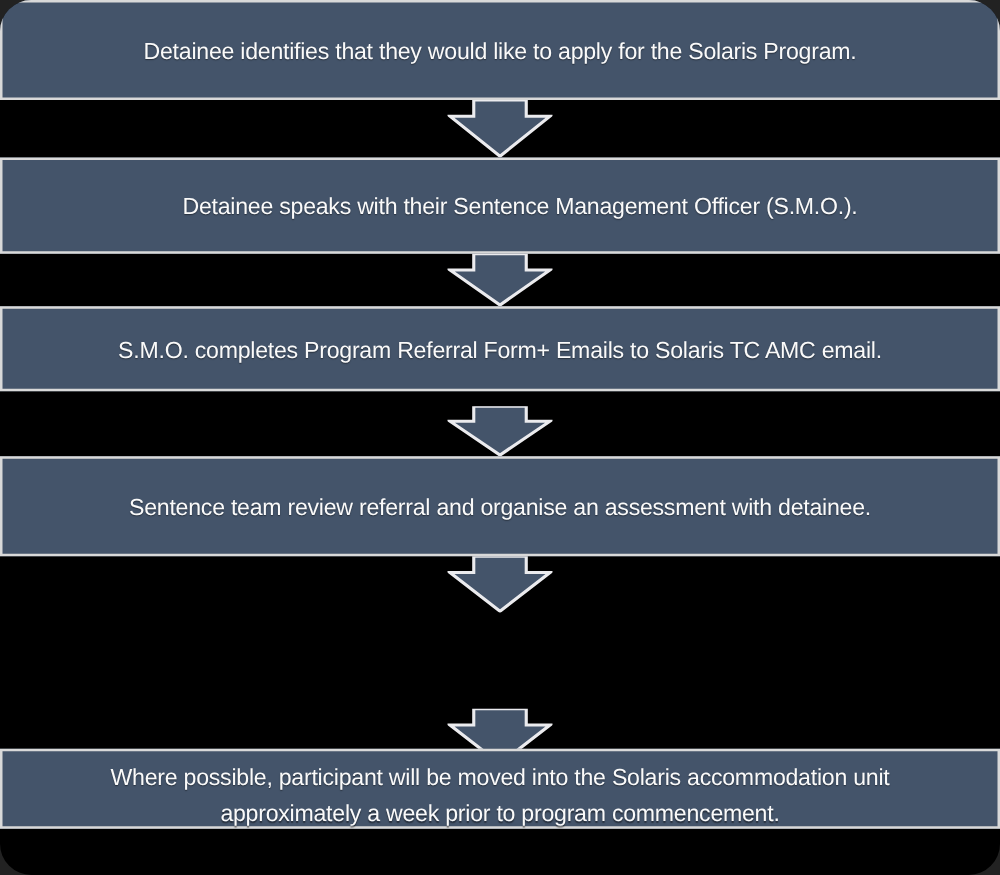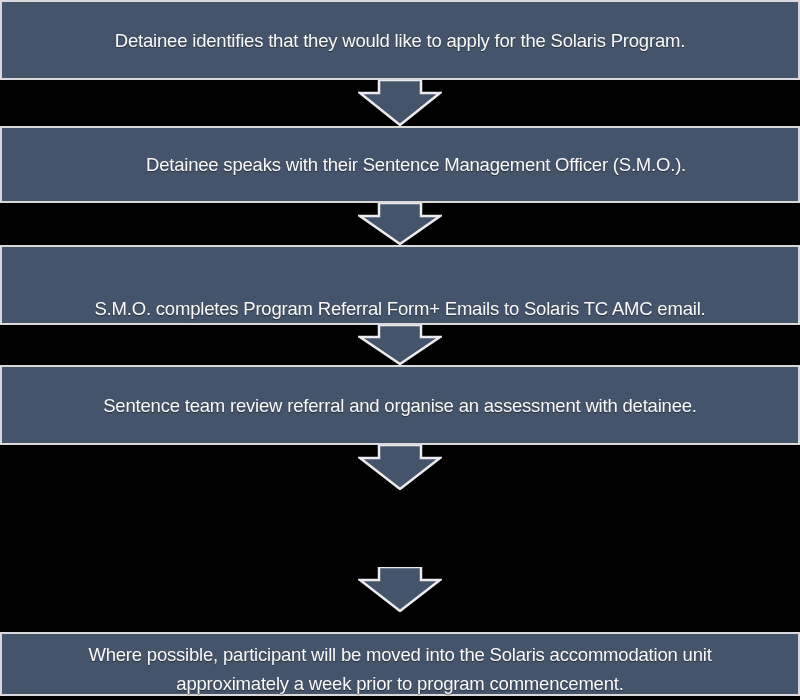--- a/index.html
+++ b/index.html
@@ -13,20 +13,21 @@
   body{
     background:#222;
     font-family:"Liberation Sans", sans-serif;
   }
   .canvas{
     position:relative;
     width:800px;
     height:700px;
     background:var(--background);
     overflow:hidden;
+    border-radius:25px;
   }
   .flow-box{
     position:absolute;
     left:0;
     width:800px;
     box-sizing:border-box;
     background:var(--box-fill);
     border:2px solid var(--box-border);
     display:flex;
     align-items:center;
@@ -37,24 +38,24 @@
     color:var(--text);
     font-size:18.5px;
     letter-spacing:-0.2px;
     white-space:pre-line;
     line-height:29px;
     text-shadow:0 1px 1px rgba(0,0,0,0.45);
     padding:0 20px;
   }
   .b1{top:0;height:80px;}
   .b2{top:126px;height:77px;padding-left:32px;}
-  .b3{top:245px;height:80px;align-items:flex-end;}
+  .b3{top:245px;height:68px;}
   .b4{top:365px;height:80px;}
   .b5{top:490px;height:77px;}
-  .b6{top:632px;height:64px;align-items:flex-start;}
+  .b6{top:599px;height:64px;align-items:flex-start;}
   .b6 .box-text{padding-top:6px;}
   .arrow{
     position:absolute;
     left:358px;
     width:84px;
     overflow:visible;
   }
   .a1{top:80px;height:46px;}
   .a2{top:203px;height:42px;}
   .a3{top:325px;height:40px;}

